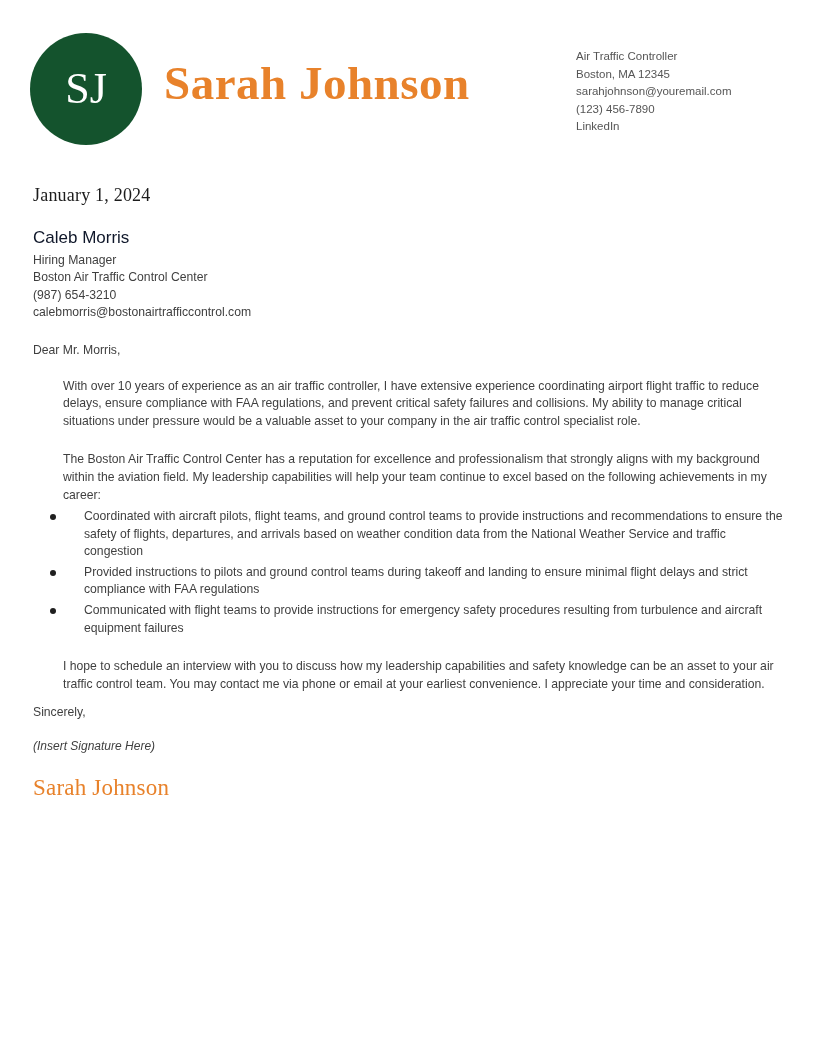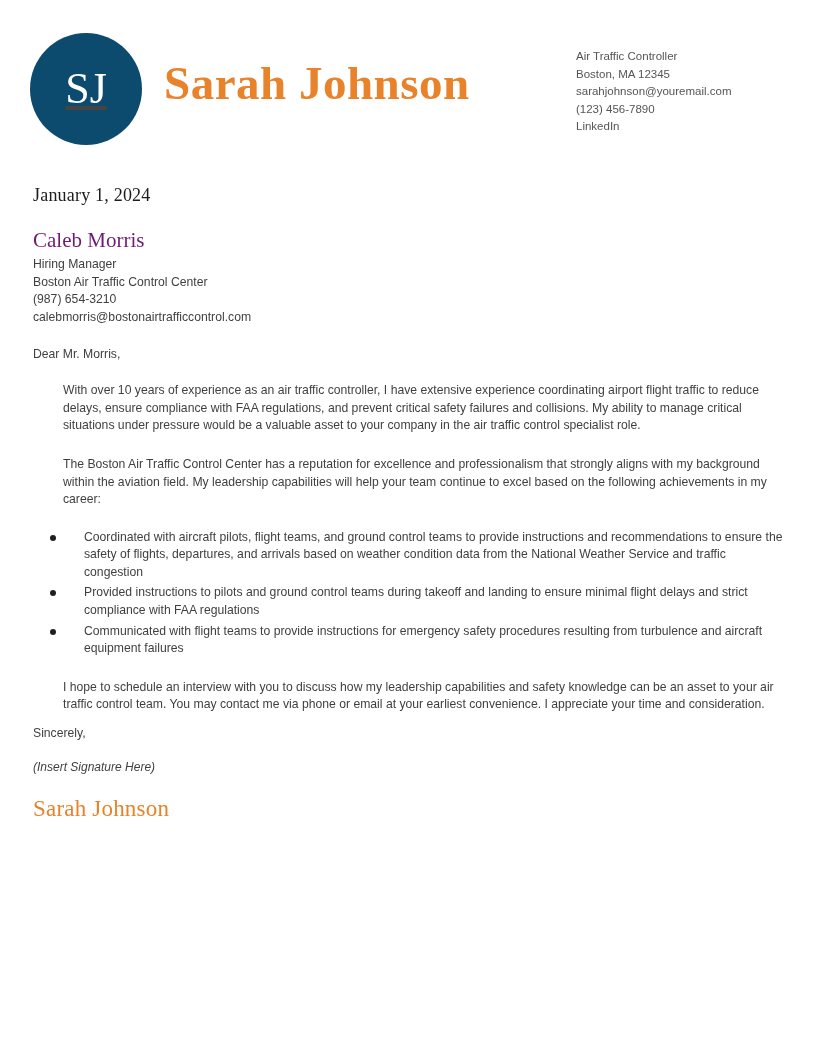--- a/index.html
+++ b/index.html
@@ -32,25 +32,24 @@
     padding-top: 33px;
   }
 
   .monogram {
     position: absolute;
     left: 30px;
     top: 33px;
     width: 112px;
     height: 112px;
     border-radius: 50%;
-    background: #0c4a6e;
+    background: #14532d;
     display: flex;
     align-items: center;
     justify-content: center;
-    text-decoration: underline;
   }
 
   .monogram-text {
     font-family: "Liberation Serif", serif;
     font-size: 44px;
     color: #ffffff;
     letter-spacing: 0px;
     line-height: 1;
   }
 
@@ -96,23 +95,23 @@
 
   .date {
     font-family: "Liberation Serif", serif;
     font-size: 18px;
     color: #1c1c1c;
     margin-bottom: 22px;
     letter-spacing: 0.2px;
   }
 
   .recipient-name {
-    font-family: Liberation Serif, serif;
-    font-size: 21px;
-    color: #701a75;
+    font-family: Liberation Sans, sans-serif;
+    font-size: 17px;
+    color: #0f172a;
     line-height: 1.15;
     margin-bottom: 4px;
   }
 
   .recipient-line {
     font-size: 12.2px;
     line-height: 17.5px;
     color: #3f3f3f;
   }
 
@@ -125,21 +124,21 @@
   .para {
     margin-top: 21px;
     font-size: 12.2px;
     line-height: 17.6px;
     color: #3f3f3f;
     text-align: left;
     margin-left: 30px;
   }
 
   .bullets {
-    margin-top: 20px;
+    margin-top: 4px;
     list-style: none;
     padding-left: 0;
   }
 
   .bullet-item {
     position: relative;
     padding-left: 51px;
     margin-bottom: 3px;
     font-size: 12.2px;
     line-height: 17.6px;

